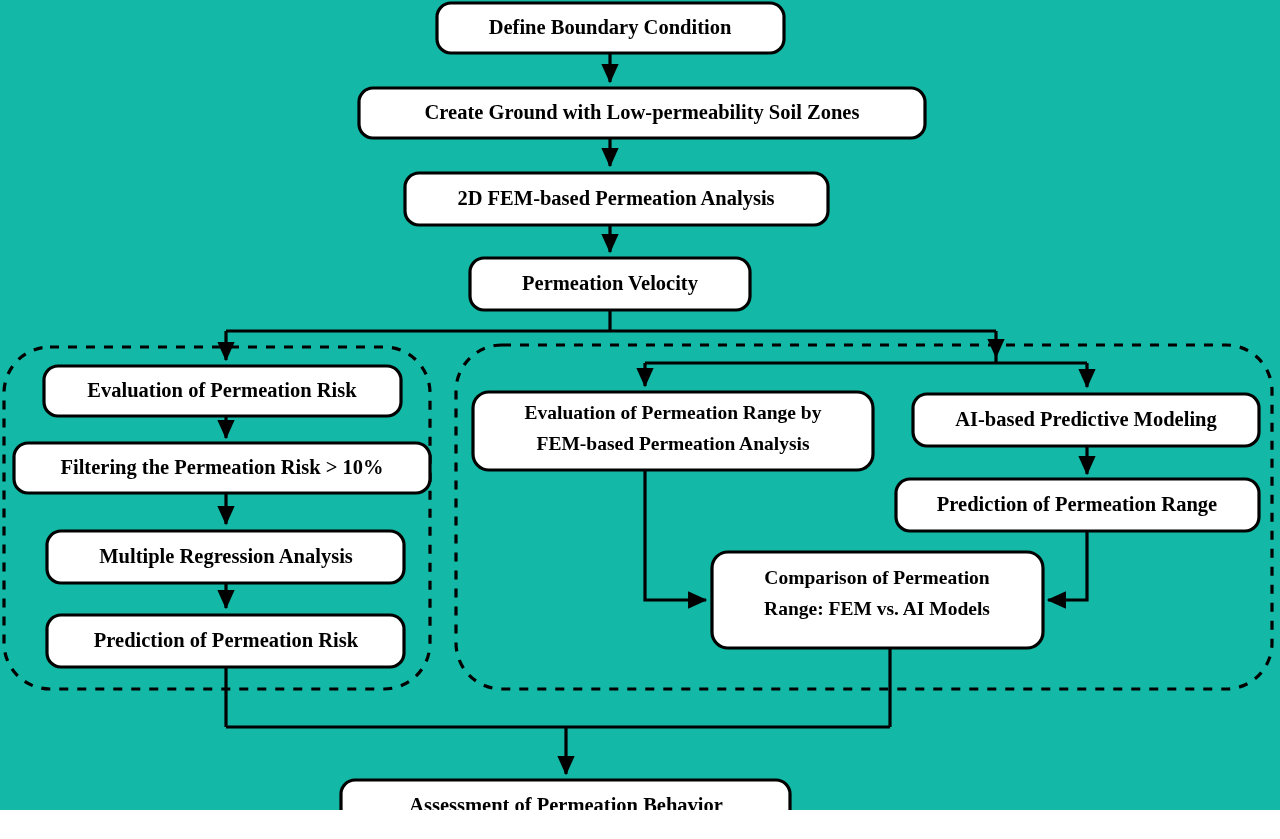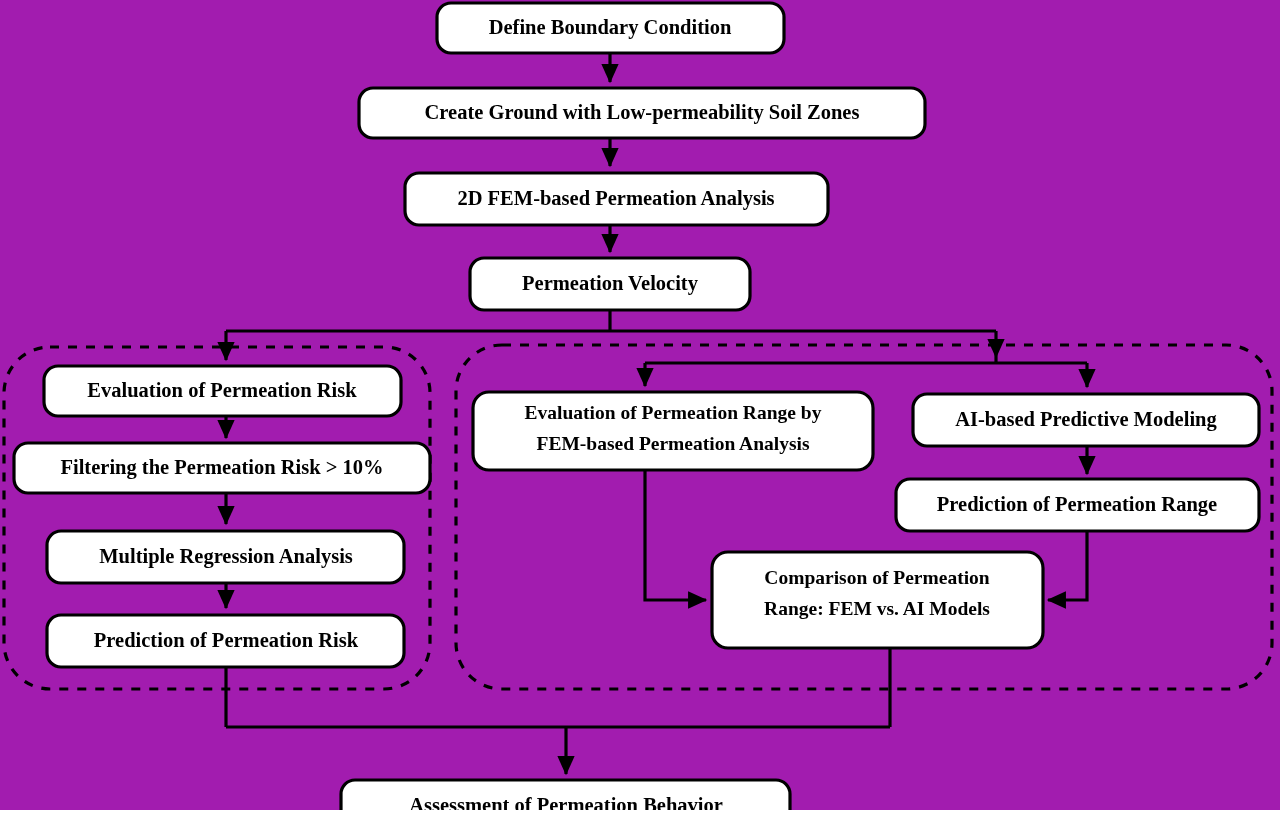--- a/index.html
+++ b/index.html
@@ -4,21 +4,21 @@
 <style>
   html, body {
     margin: 0;
     padding: 0;
     background: #ffffff;
   }
   #canvas {
     position: relative;
     width: 1280px;
     height: 810px;
-    background: #a21caf;
+    background: #14b8a6;
     overflow: hidden;
   }
   svg.flow {
     position: absolute;
     left: 0;
     top: 0;
     width: 1280px;
     height: 839px;
   }
   .node-rect {

